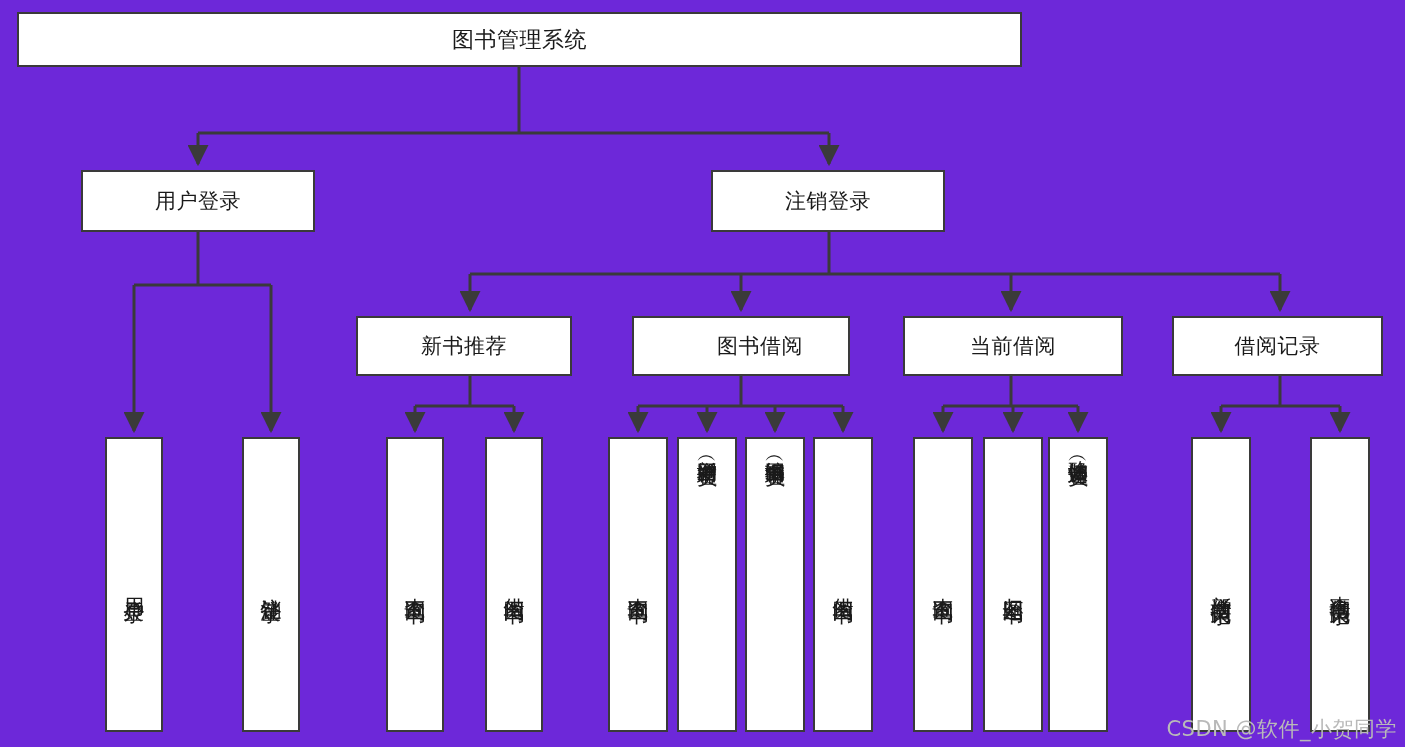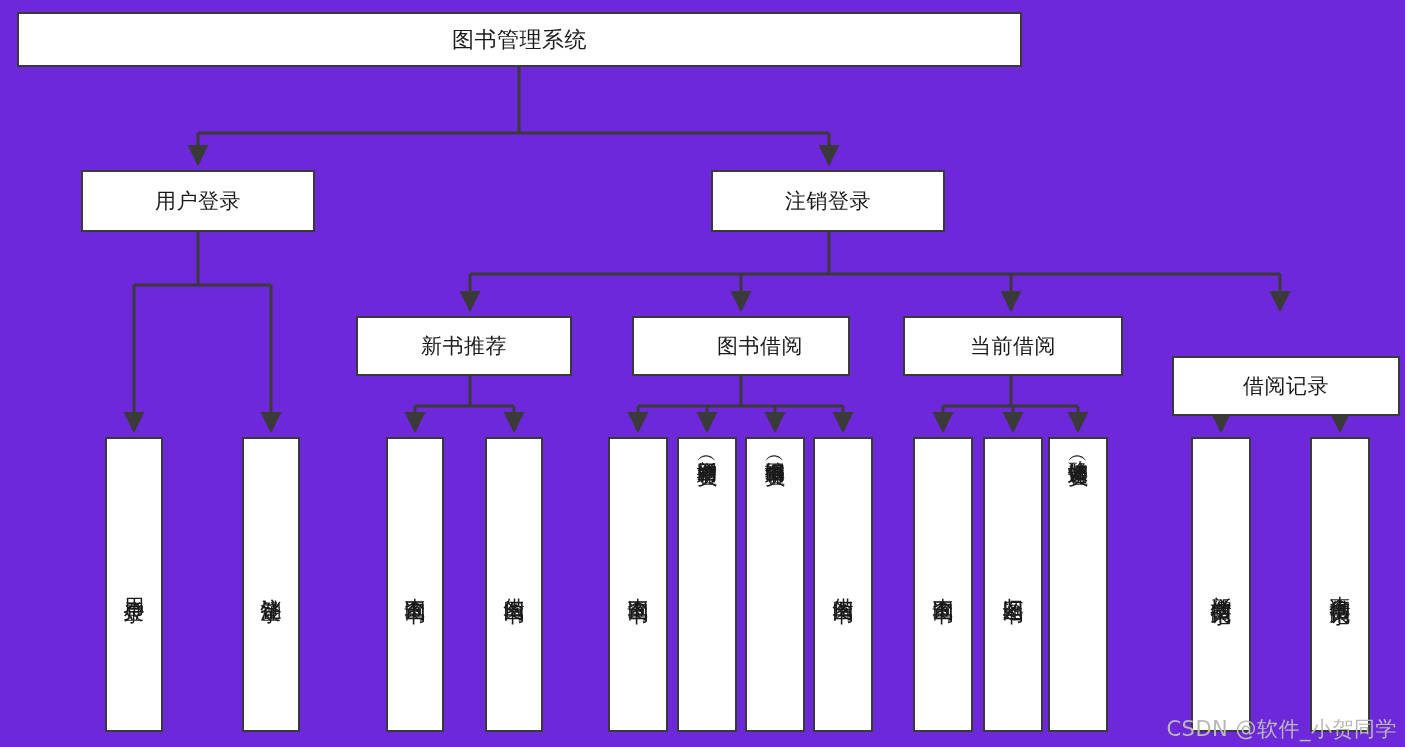--- a/index.html
+++ b/index.html
@@ -147,21 +147,21 @@
 
   <div class="node horizontal" style="left:356px; top:316px; width:216px; height:60px;">
     <span class="node-label">新书推荐</span>
   </div>
   <div class="node horizontal" style="left:632px; top:316px; width:218px; height:60px;padding-left:38px;">
     <span class="node-label">图书借阅</span>
   </div>
   <div class="node horizontal" style="left:903px; top:316px; width:220px; height:60px;">
     <span class="node-label">当前借阅</span>
   </div>
-  <div class="node horizontal" style="left:1172px; top:316px; width:228px; height:60px;margin-top:40px;">
+  <div class="node horizontal" style="left:1172px; top:316px; width:211px; height:60px;">
     <span class="node-label">借阅记录</span>
   </div>
 
   <div class="node vertical centered" style="left:105px; top:437px; width:58px; height:295px;">
     <span class="node-label">用户登录</span>
   </div>
   <div class="node vertical centered" style="left:242px; top:437px; width:58px; height:295px;">
     <span class="node-label">注销登录</span>
   </div>
 

